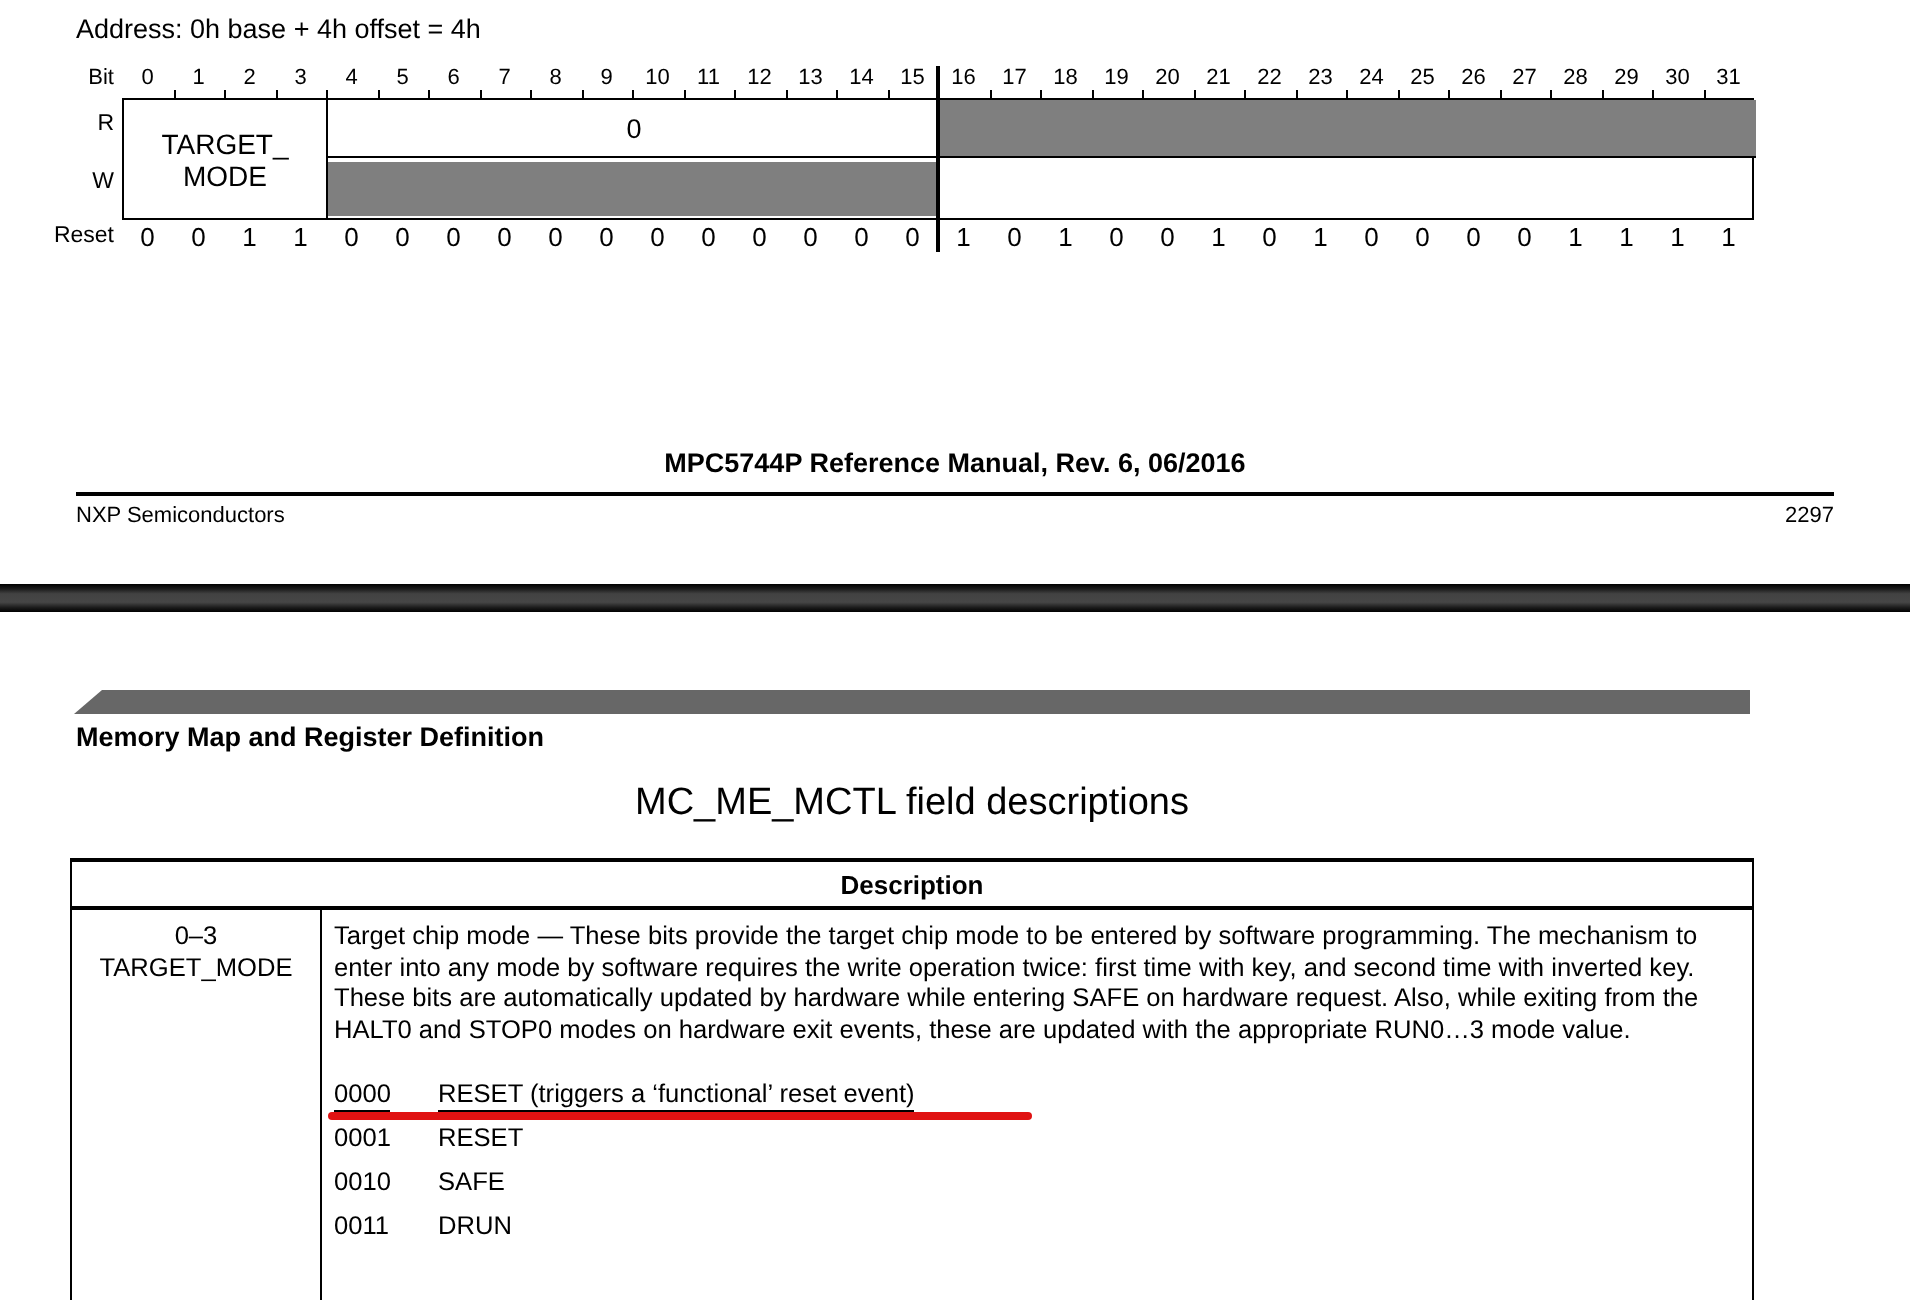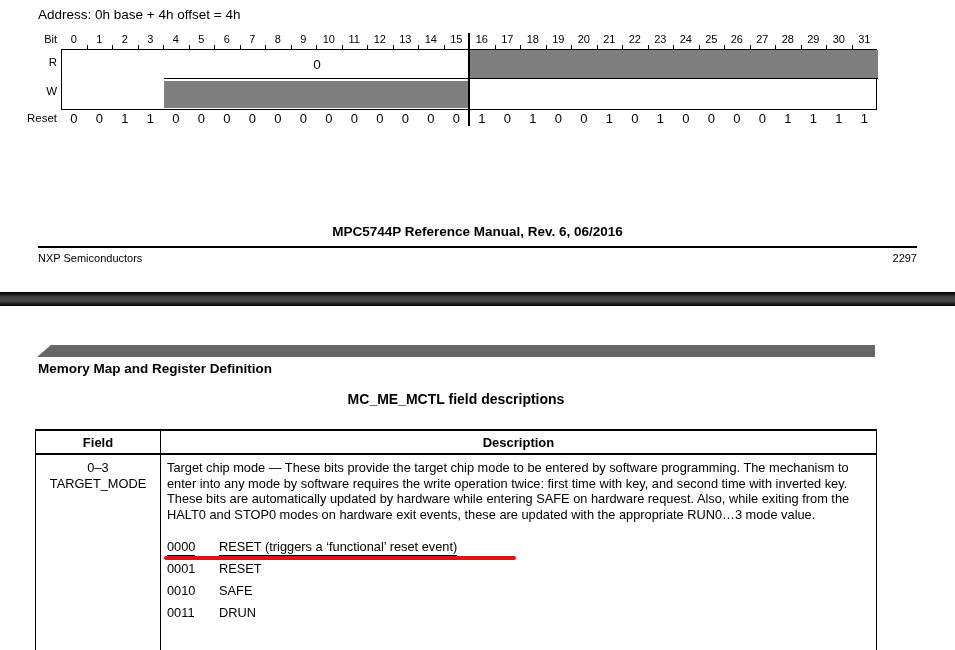--- a/index.html
+++ b/index.html
@@ -31,21 +31,21 @@
   .footer-row { position:absolute; left:38px; top:252px; width:879px; display:flex; justify-content:space-between; font-size:11px; }
 
   
   .page-band { position:absolute; left:0; top:292px; width:955px; height:14px;
     background:linear-gradient(to bottom,#000 0%,#1c1c1c 18%,#424242 35%,#464646 65%,#1c1c1c 84%,#000 100%); }
 
   
   .chapter-banner { position:absolute; left:37px; top:345px; width:838px; height:12px; background:#676767;
     clip-path:polygon(14px 0, 100% 0, 100% 100%, 0 100%); }
   .section-header { position:absolute; left:38px; top:361px; font-size:13.5px; font-weight:bold; }
-  .table-title { position:absolute; left:35px; top:391px; width:842px; text-align:center; font-size:14px; font-weight:bold; }
+  .table-title { position:absolute; left:35px; top:391px; width:842px; text-align:center; font-size:19px; font-weight:normal; }
 
   .desc-table { position:absolute; left:35px; top:429px; width:842px; height:230px;
     border-left:1.5px solid #000; border-right:1.5px solid #000; border-top:2px solid #000; }
   .dt-header { display:flex; height:24px; border-bottom:2px solid #000; font-weight:bold; font-size:13px; }
   .dt-col1 { width:125px; border-right:1.5px solid #000; display:flex; align-items:center; justify-content:center; flex:0 0 auto; }
   .dt-col2 { flex:1 1 auto; display:flex; align-items:center; justify-content:center; }
   .dt-body { display:flex; height:206px; font-size:12.8px; line-height:15.6px; }
   .dt-field { width:125px; flex:0 0 auto; border-right:1.5px solid #000; text-align:center; padding-top:5px; }
   .dt-desc { flex:1 1 auto; padding:5px 6px 0 6px; }
   .field-values { margin-top:17px; }
@@ -131,20 +131,24 @@
         <div class="tick" style="left: 851.5px;"></div>
       </div>
 
     <div class="rd-label" style="top:56px;">R</div>
     <div class="rd-label" style="top:85px;">W</div>
 
     <div class="rd-table">
       <div class="cell cell-rzero">0</div>
       <div class="cell cell-rgray"></div>
       <div class="cell cell-wgray"></div>
+      <div class="cell cell-target">
+        <span>TARGET_</span>
+        <span>MODE</span>
+      </div>
     </div>
     <div class="hw-divider"></div>
 
     <div class="rd-label" style="top:112px;">Reset</div>
     <div class="rd-row reset-row">
         <span>0</span>
         <span>0</span>
         <span>1</span>
         <span>1</span>
         <span>0</span>
@@ -186,21 +190,20 @@
   </div>
 
   <div class="page-band"></div>
 
   <div class="chapter-banner"></div>
   <div class="section-header">Memory Map and Register Definition</div>
   <div class="table-title">MC_ME_MCTL field descriptions</div>
 
   <div class="desc-table">
     <div class="dt-header">
-      <div class="dt-col1">Field</div>
       <div class="dt-col2">Description</div>
     </div>
     <div class="dt-body">
       <div class="dt-field">
         <div>0–3</div>
         <div>TARGET_MODE</div>
       </div>
       <div class="dt-desc">
         <div>Target chip mode — These bits provide the target chip mode to be entered by software programming. The mechanism to enter into any mode by software requires the write operation twice: first time with key, and second time with inverted key. These bits are automatically updated by hardware while entering SAFE on hardware request. Also, while exiting from the HALT0 and STOP0 modes on hardware exit events, these are updated with the appropriate RUN0…3 mode value.</div>
         <div class="field-values">

